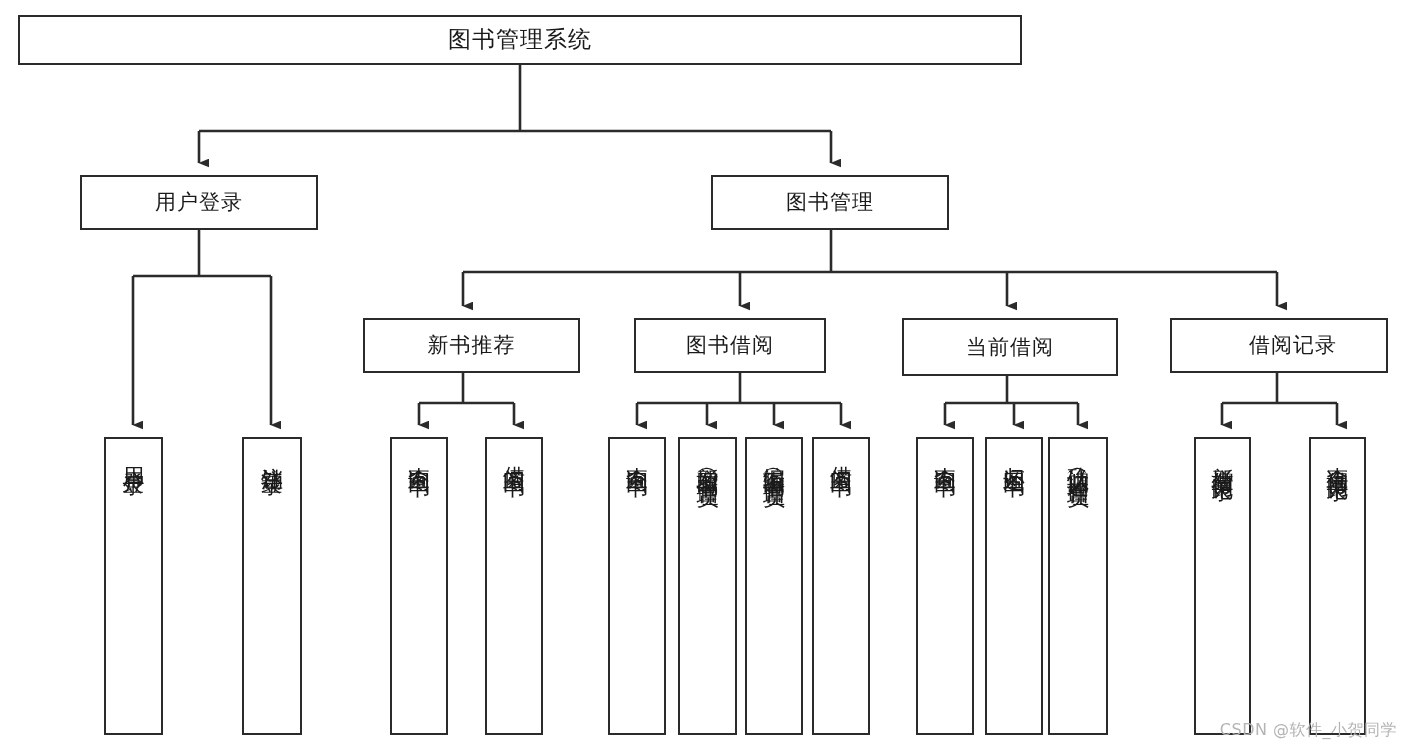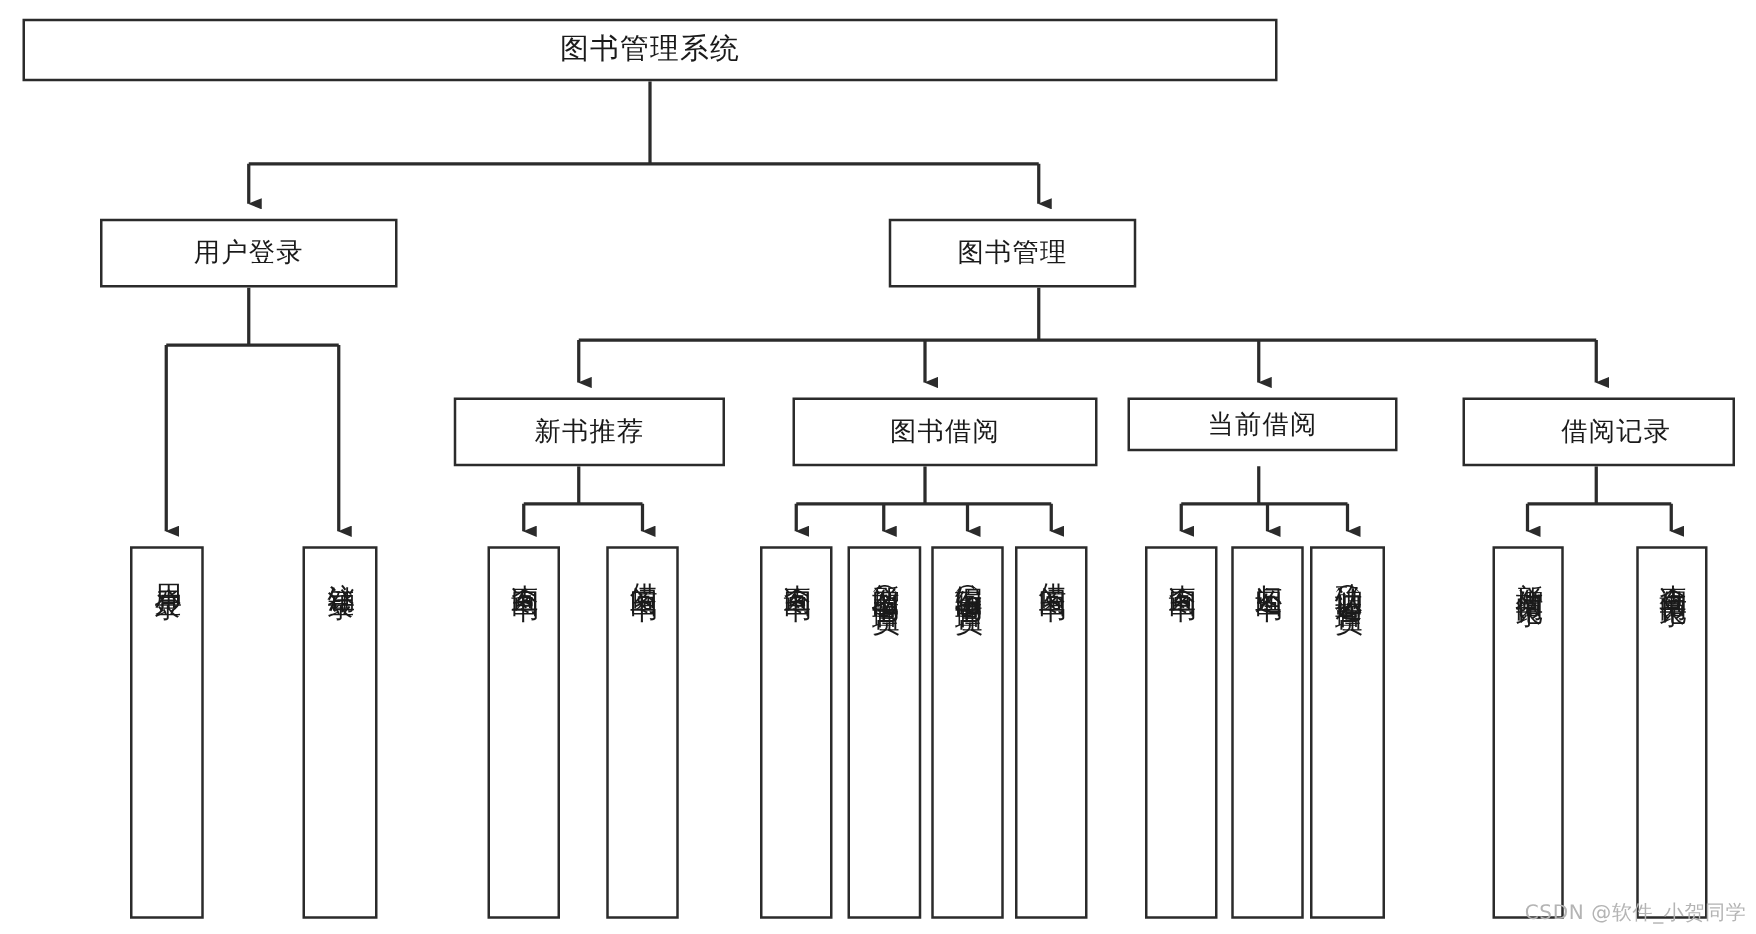--- a/index.html
+++ b/index.html
@@ -132,31 +132,31 @@
     </g>
   </svg>
 
   <div class="node root" style="left:18px; top:15px; width:1004px; height:50px;">
     <span class="node-label">图书管理系统</span>
   </div>
 
   <div class="node level1" style="left:80px; top:175px; width:238px; height:55px;">
     <span class="node-label">用户登录</span>
   </div>
-  <div class="node level1" style="left:711px; top:175px; width:198px; height:55px;">
+  <div class="node level1" style="left:711px; top:175px; width:238px; height:55px;">
     <span class="node-label">图书管理</span>
   </div>
 
   <div class="node level2" style="left:363px; top:318px; width:217px; height:55px;">
     <span class="node-label">新书推荐</span>
   </div>
-  <div class="node level2" style="left:634px; top:318px; width:244px; height:55px;">
+  <div class="node level2" style="left:634px; top:318px; width:192px; height:55px;">
     <span class="node-label">图书借阅</span>
   </div>
-  <div class="node level2" style="left:902px; top:318px; width:216px; height:43px;">
+  <div class="node level2" style="left:902px; top:318px; width:216px; height:58px;">
     <span class="node-label">当前借阅</span>
   </div>
   <div class="node level2" style="left:1170px; top:318px; width:218px; height:55px;padding-left:28px;">
     <span class="node-label">借阅记录</span>
   </div>
 
   <div class="node leaf" style="left:104px; top:437px; width:59px; height:298px;">
     <span class="node-label">用户登录</span>
   </div>
   <div class="node leaf" style="left:242px; top:437px; width:60px; height:298px;">

